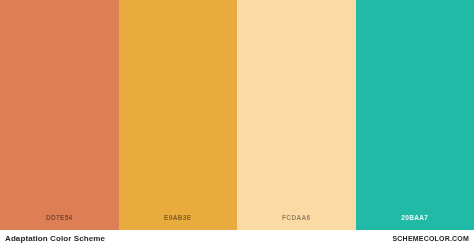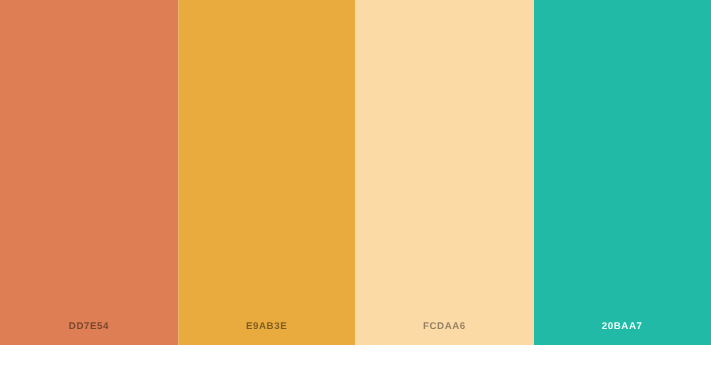--- a/index.html
+++ b/index.html
@@ -116,14 +116,18 @@
     <div class="swatch" style="background-color: rgb(252, 218, 166);">
       <span class="swatch-hex on-light">FCDAA6</span>
     </div>
 
     <div class="swatch" style="background-color: rgb(32, 186, 167);">
       <span class="swatch-hex on-teal">20BAA7</span>
     </div>
 
   </div>
 
+  <div id="footer">
+    <span id="footer-title">Adaptation Color Scheme</span>
+    <span id="footer-brand">SCHEMECOLOR.COM</span>
+  </div>
 
 </div>
 
 </body></html>

